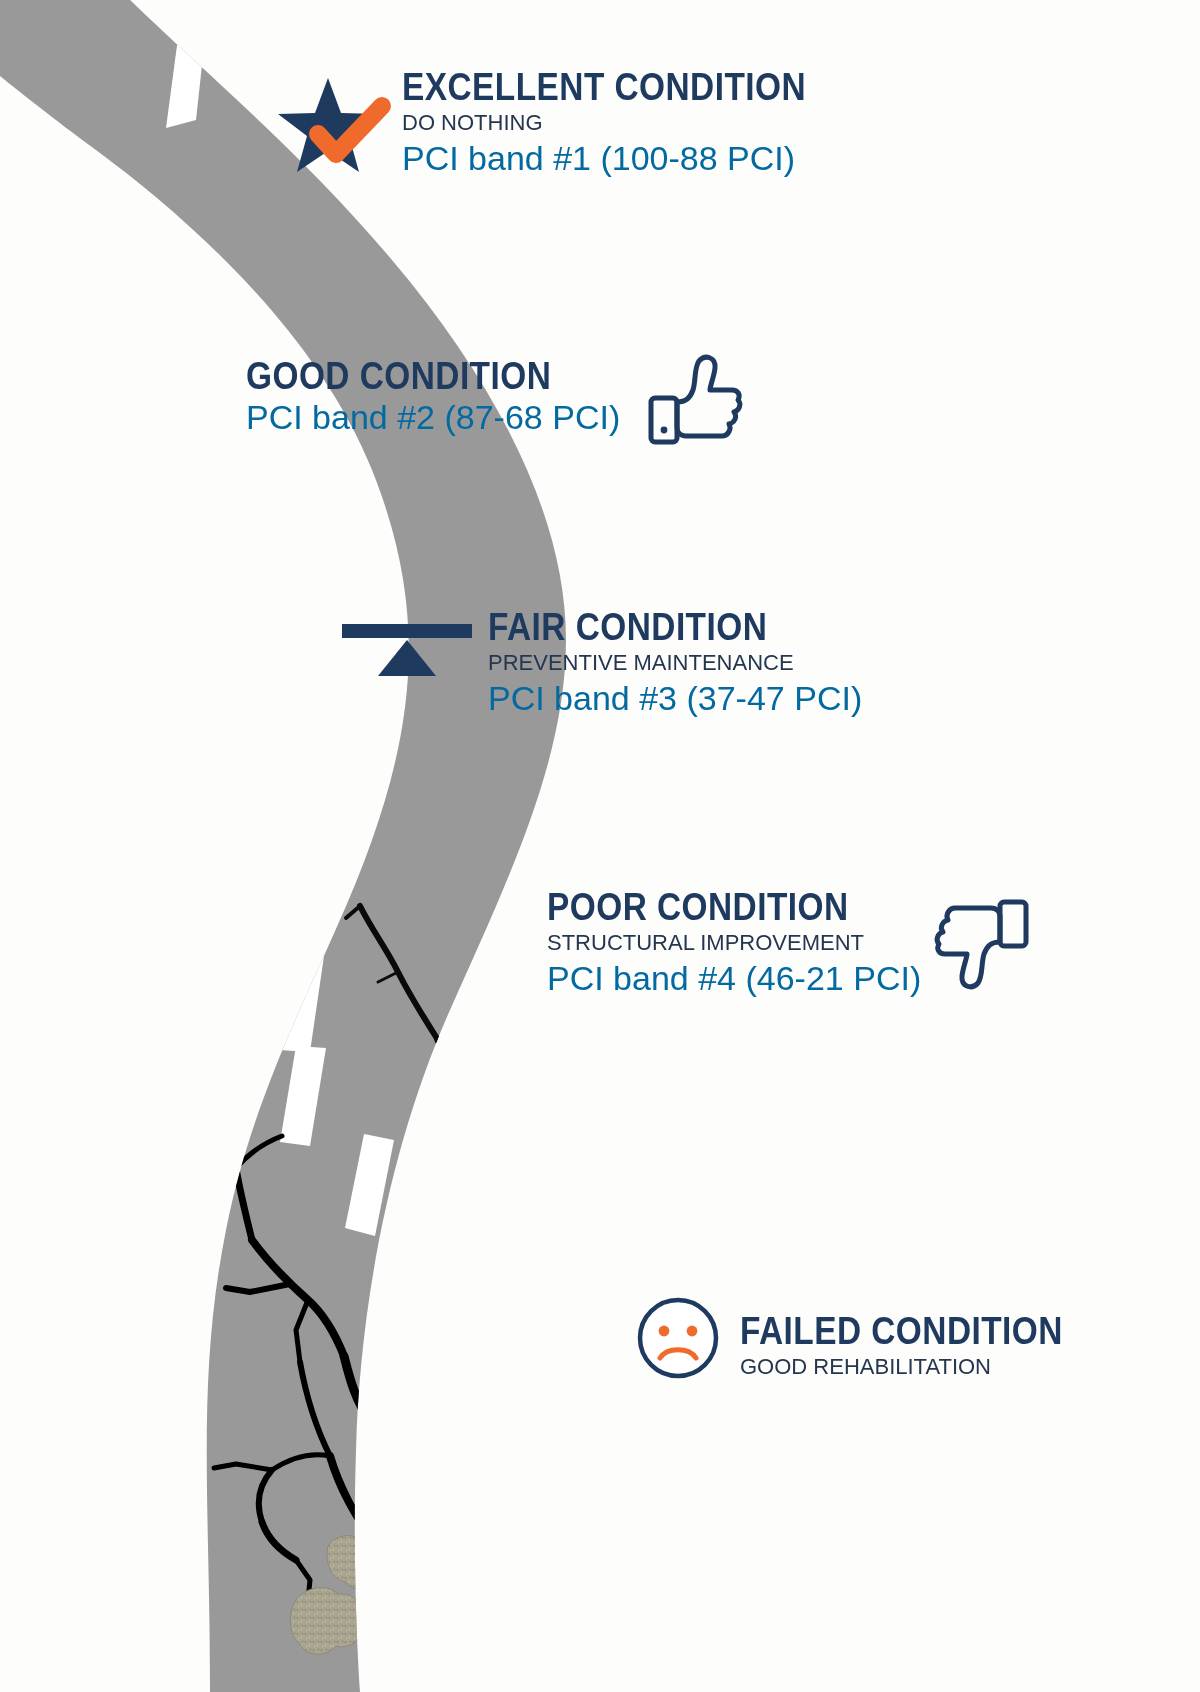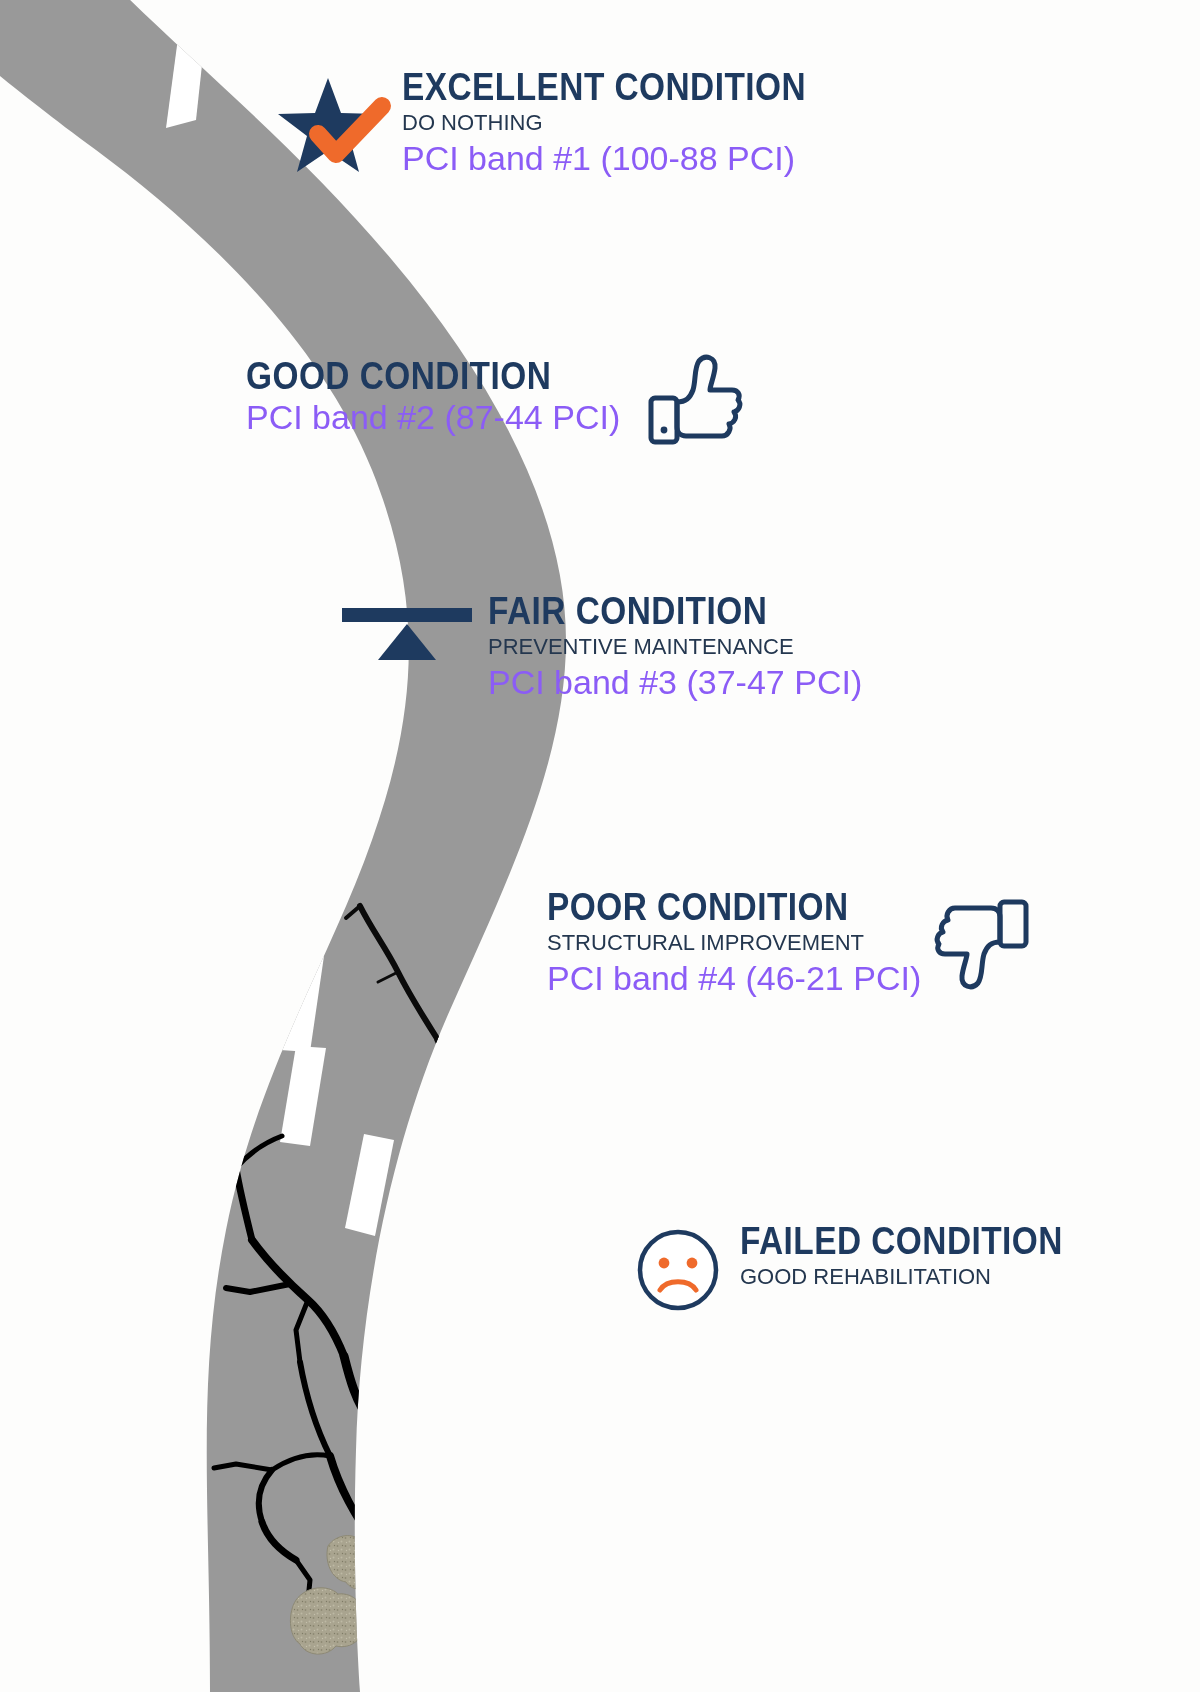--- a/index.html
+++ b/index.html
@@ -55,44 +55,44 @@
     font-size: 22px;
     color: #24374f;
     line-height: 1.18;
     white-space: nowrap;
     margin-top: 4px;
   }
   .sub2 {
     font-family: "Liberation Sans", sans-serif;
     font-weight: 400;
     font-size: 34px;
-    color: #8b5cf6;
+    color: #0369a1;
     line-height: 1.18;
     white-space: nowrap;
     margin-top: 2px;
   }
 
   
   #block-excellent { left: 278px; top: 68px; }
   #block-excellent .icon-wrap { width: 120px; height: 110px; margin-right: 4px; margin-top: 4px; }
   #block-excellent .txt { align-items: flex-start; }
 
   #block-good { left: 246px; top: 346px; align-items: center; }
   #block-good .txt { align-items: flex-start; }
   #block-good .icon-wrap { width: 96px; height: 96px; margin-left: 26px; margin-top: 6px; }
 
-  #block-fair { left: 342px; top: 592px; }
+  #block-fair { left: 342px; top: 608px; }
   #block-fair .icon-wrap { width: 130px; height: 60px; margin-right: 16px; margin-top: 14px; }
   #block-fair .txt { align-items: flex-start; }
 
   #block-poor { left: 520px; top: 888px; align-items: flex-start; margin-left: 27px; }
   #block-poor .txt { align-items: flex-start; }
   #block-poor .icon-wrap { width: 96px; height: 96px; margin-left: 14px; margin-top: 8px; }
 
-  #block-failed { left: 636px; top: 1222px; }
+  #block-failed { left: 636px; top: 1290px; align-items: flex-end; }
   #block-failed .icon-wrap { width: 84px; height: 84px; margin-right: 20px; margin-top: 6px; }
   #block-failed .txt { align-items: flex-start; }
 
   .svg-icon { display: block; width: 100%; height: 100%; overflow: visible; }
 </style>
 </head>
 <body>
 
 <div id="page">
 
@@ -233,21 +233,21 @@
     <div class="txt">
       <div class="title">EXCELLENT CONDITION</div>
       <div class="sub">DO NOTHING</div>
       <div class="sub2">PCI band #1 (100-88 PCI)</div>
     </div>
   </div>
 
   <div class="block" id="block-good">
     <div class="txt">
       <div class="title">GOOD CONDITION</div>
-      <div class="sub2">PCI band #2 (87-44 PCI)</div>
+      <div class="sub2">PCI band #2 (87-68 PCI)</div>
     </div>
     <div class="icon-wrap">
       <svg class="svg-icon" viewBox="0 0 96 96" xmlns="http://www.w3.org/2000/svg">
         <g fill="none" stroke="#1e3a5f" stroke-width="5" stroke-linecap="round" stroke-linejoin="round">
           <rect x="5" y="46" width="26" height="44" rx="4"></rect>
           <path d="M31 50 C40 50, 44 46, 47 38 C50 28, 48 16, 53 9
                    C59 2, 70 5, 69 16 C68 25, 64 34, 64 38
                    L86 38 C92 38, 95 43, 92 48 C96 52, 93 59, 88 60
                    C92 65, 88 71, 83 72 C86 77, 82 84, 76 84
                    L40 84 C34 84, 31 80, 31 75 Z"></path>

